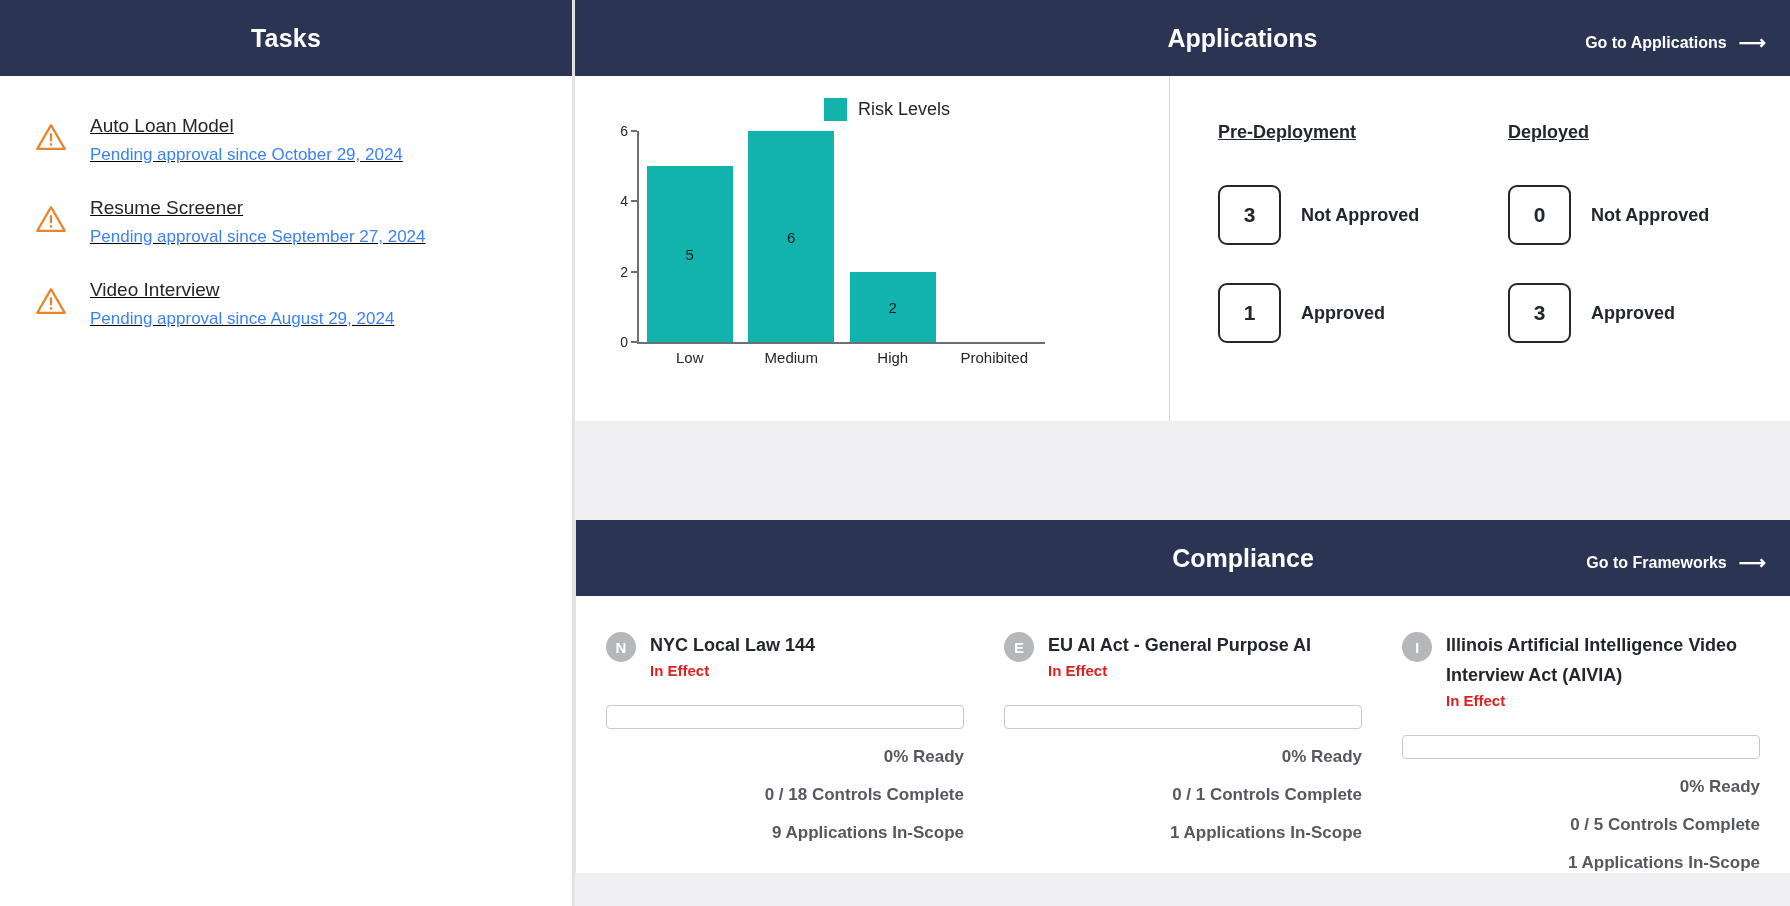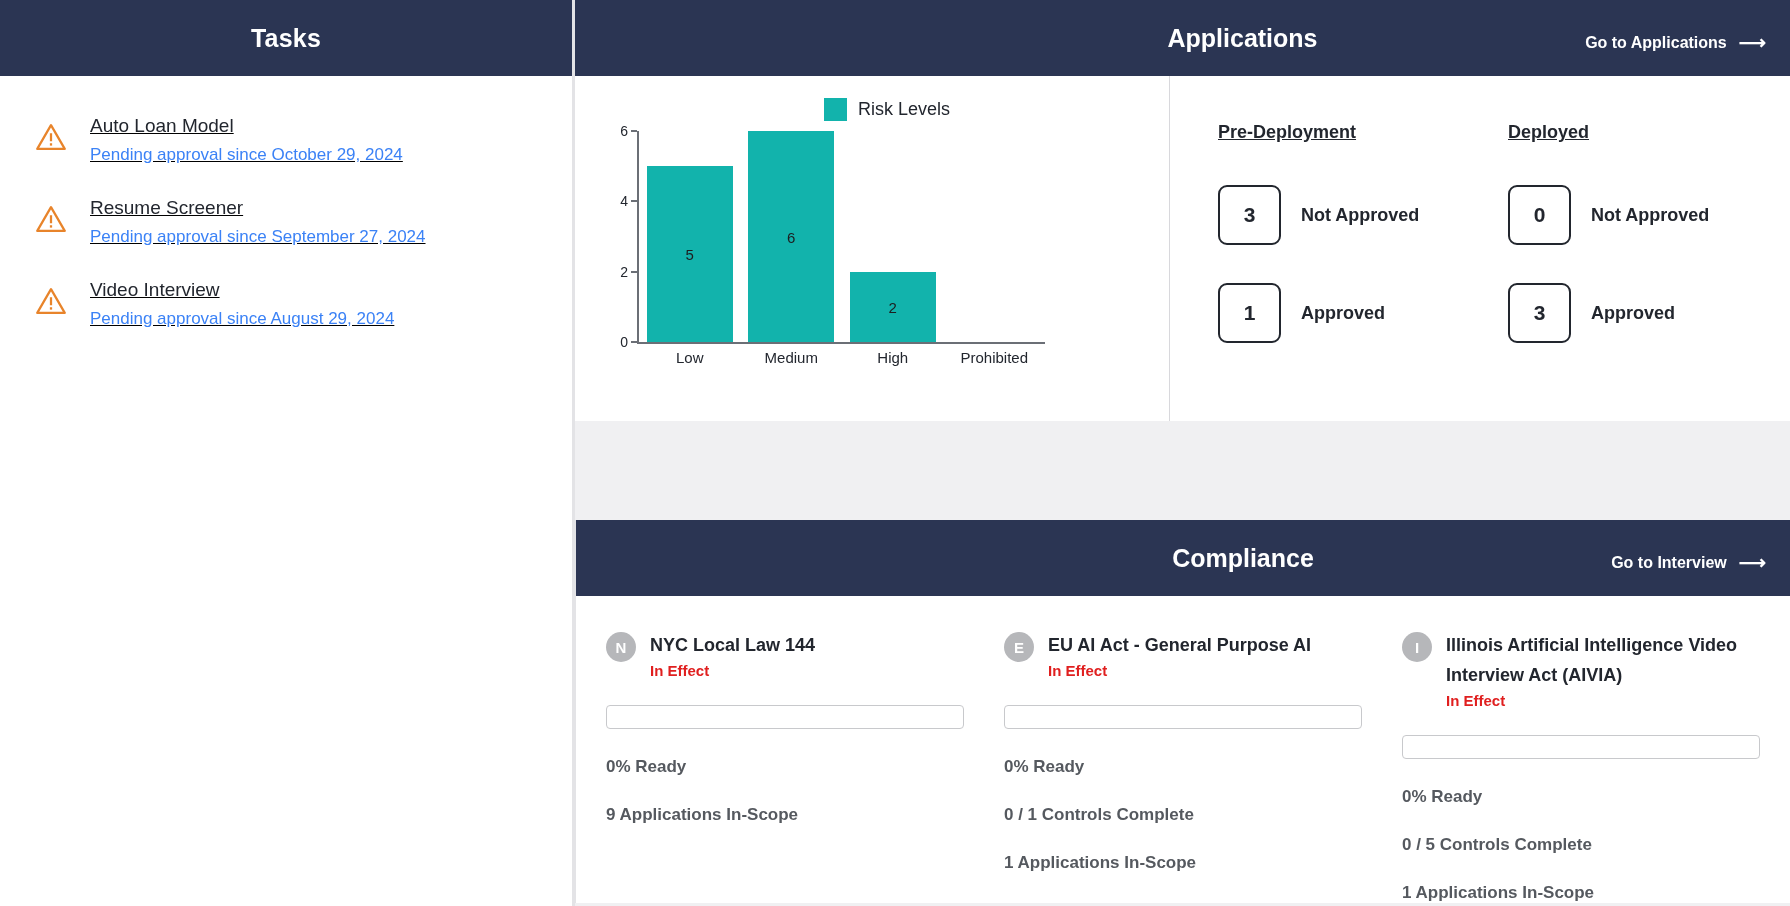--- a/index.html
+++ b/index.html
@@ -309,21 +309,22 @@
     margin-top: 26px;
     height: 24px;
     border: 1px solid #c8c9cc;
     border-radius: 4px;
     background: #ffffff;
   }
   .fw-stat {
     font-size: 17px;
     font-weight: bold;
     color: #55595f;
-    margin-top: 28px;
+    margin-top: 18px;
+    text-align: right;
   }
 </style>
 </head>
 <body>
 
 <div class="page">
 
   <div class="tasks-col">
     <div class="tasks-header">
       <span>Tasks</span>
@@ -476,37 +477,38 @@
           </div>
         </div>
 
       </div>
     </div>
 
     <div class="comp-card">
       <div class="card-header">
         <div class="title">Compliance</div>
         <div class="header-link">
-          <span>Go to Interview</span>
+          <span>Go to Frameworks</span>
           <span class="arrow">⟶</span>
         </div>
       </div>
 
       <div class="comp-body">
 
         <div class="fw">
           <div class="fw-head">
             <span class="fw-avatar">N</span>
             <div>
               <div class="fw-name">NYC Local Law 144</div>
               <div class="fw-status">In Effect</div>
             </div>
           </div>
           <div class="fw-bar"></div>
           <div class="fw-stat">0% Ready</div>
+          <div class="fw-stat">0 / 18 Controls Complete</div>
           <div class="fw-stat">9 Applications In-Scope</div>
         </div>
 
         <div class="fw">
           <div class="fw-head">
             <span class="fw-avatar">E</span>
             <div>
               <div class="fw-name">EU AI Act - General Purpose AI</div>
               <div class="fw-status">In Effect</div>
             </div>

